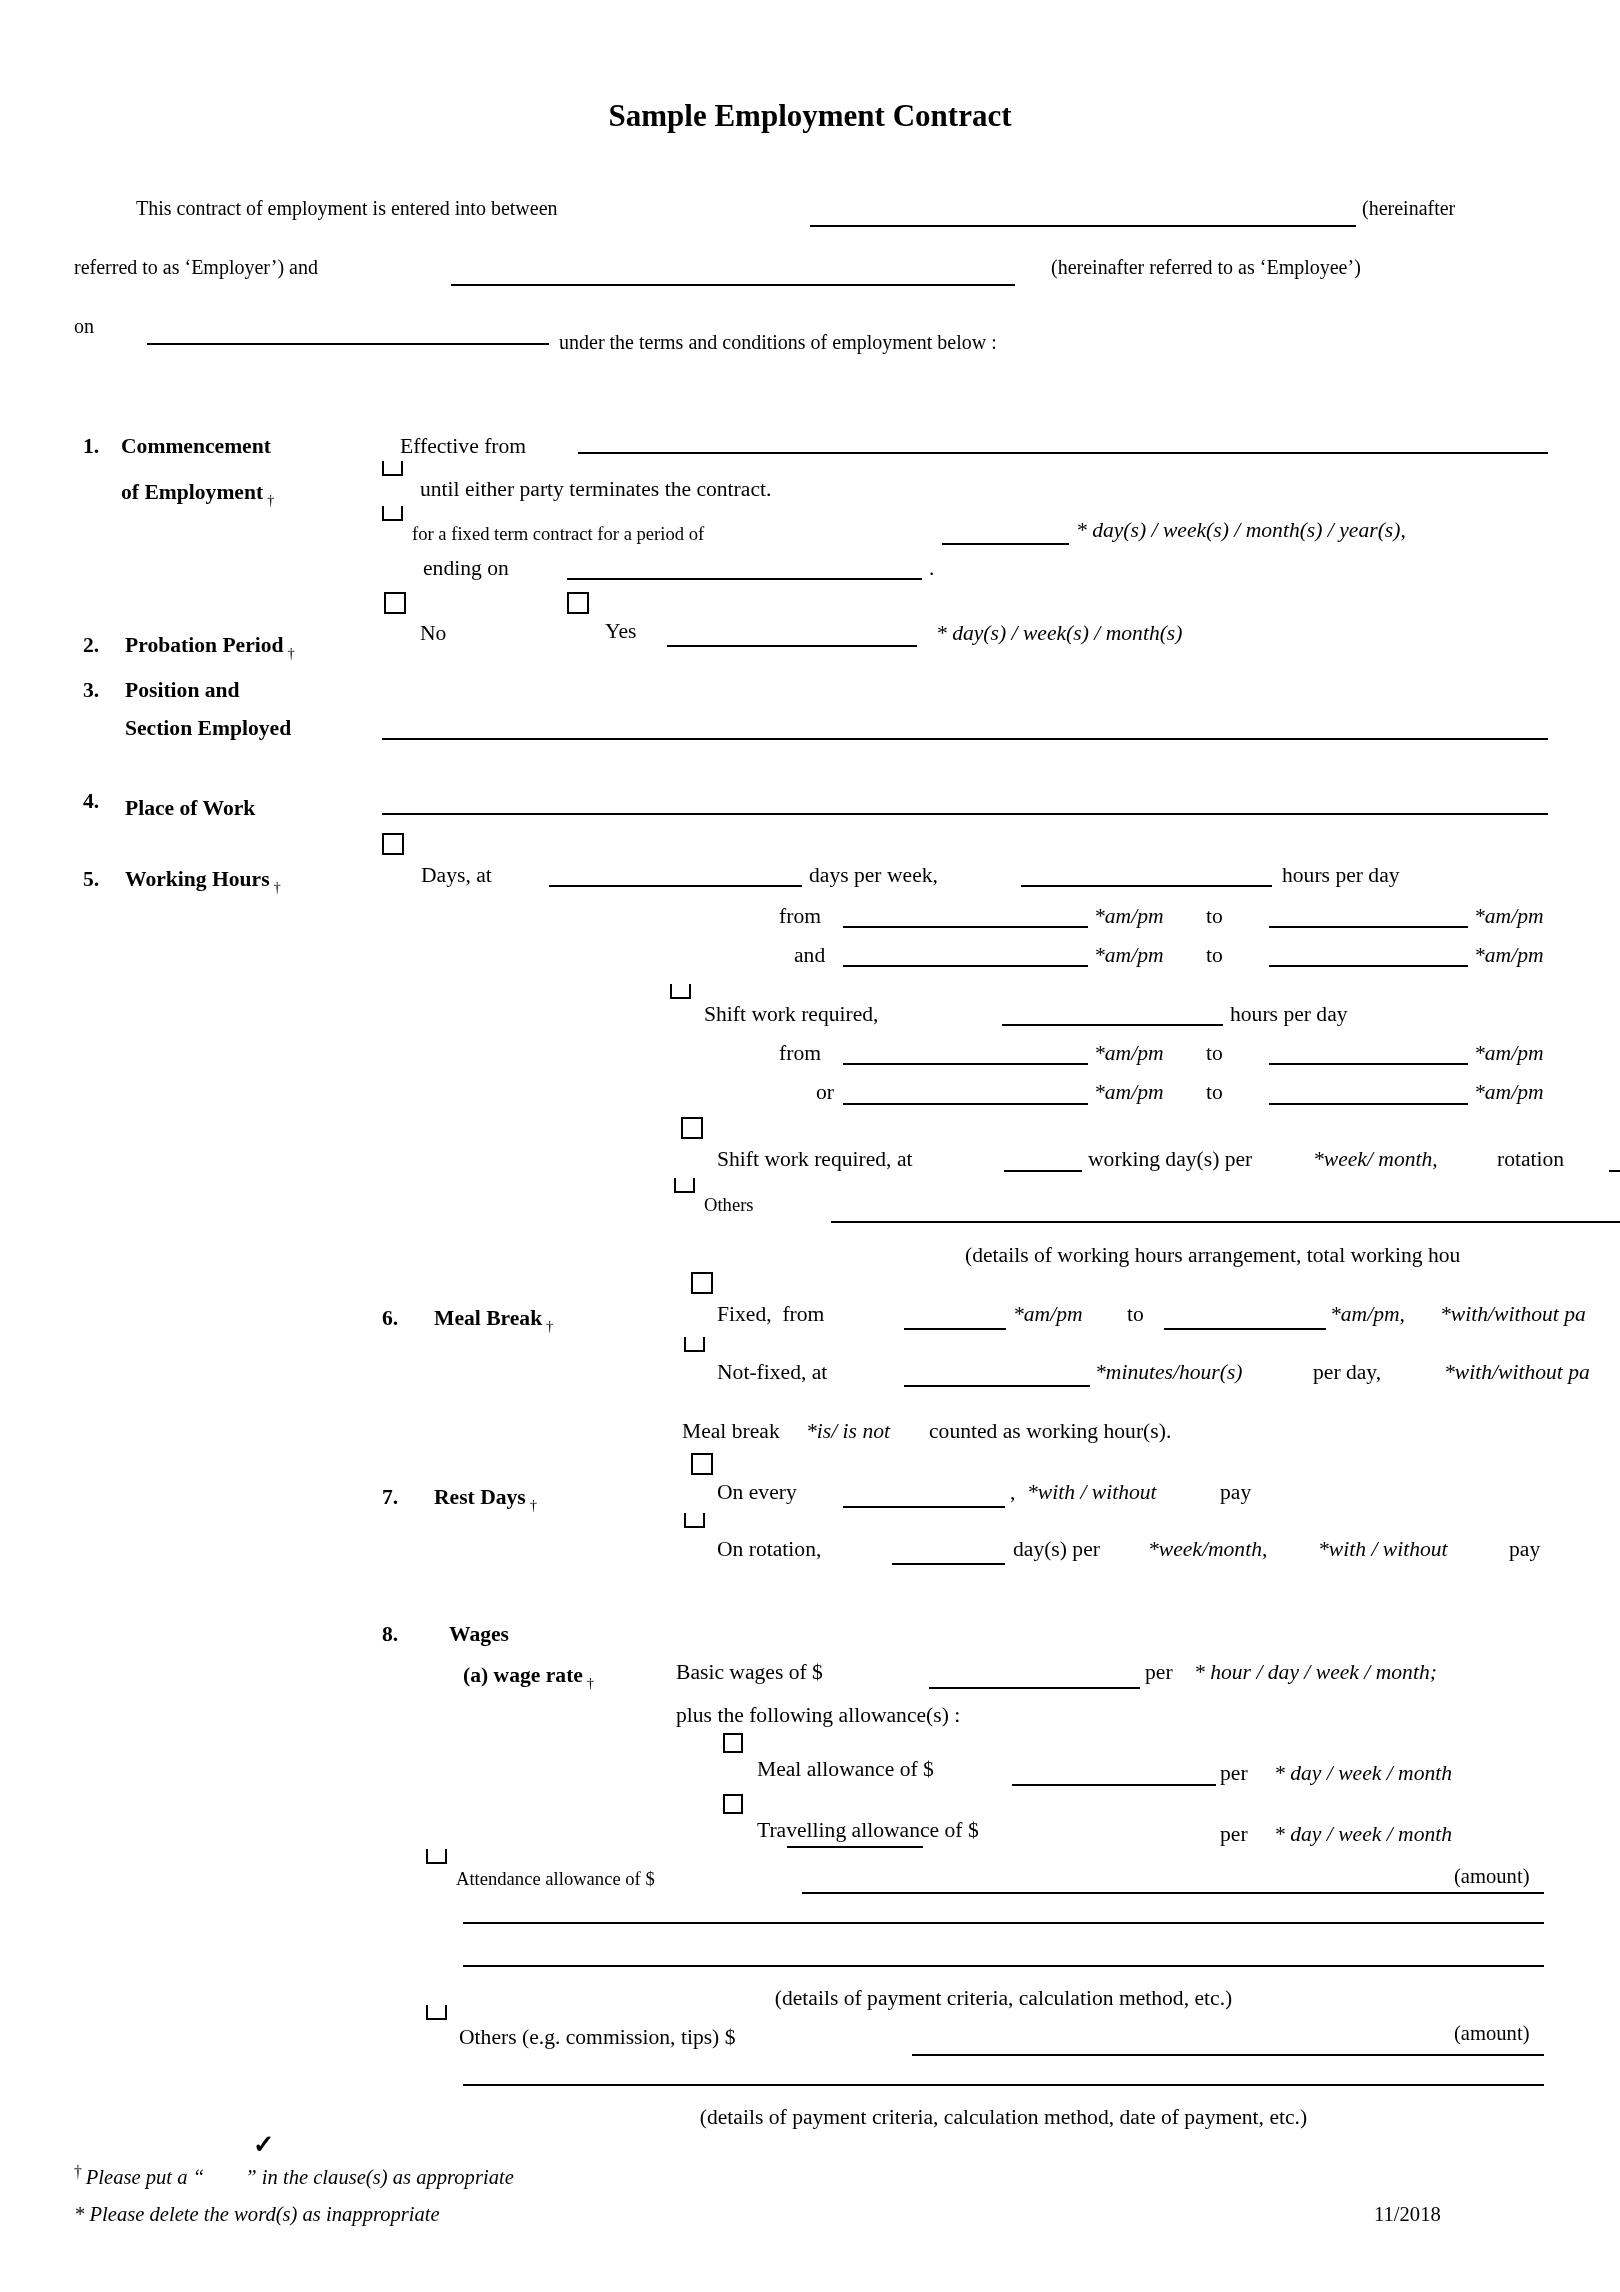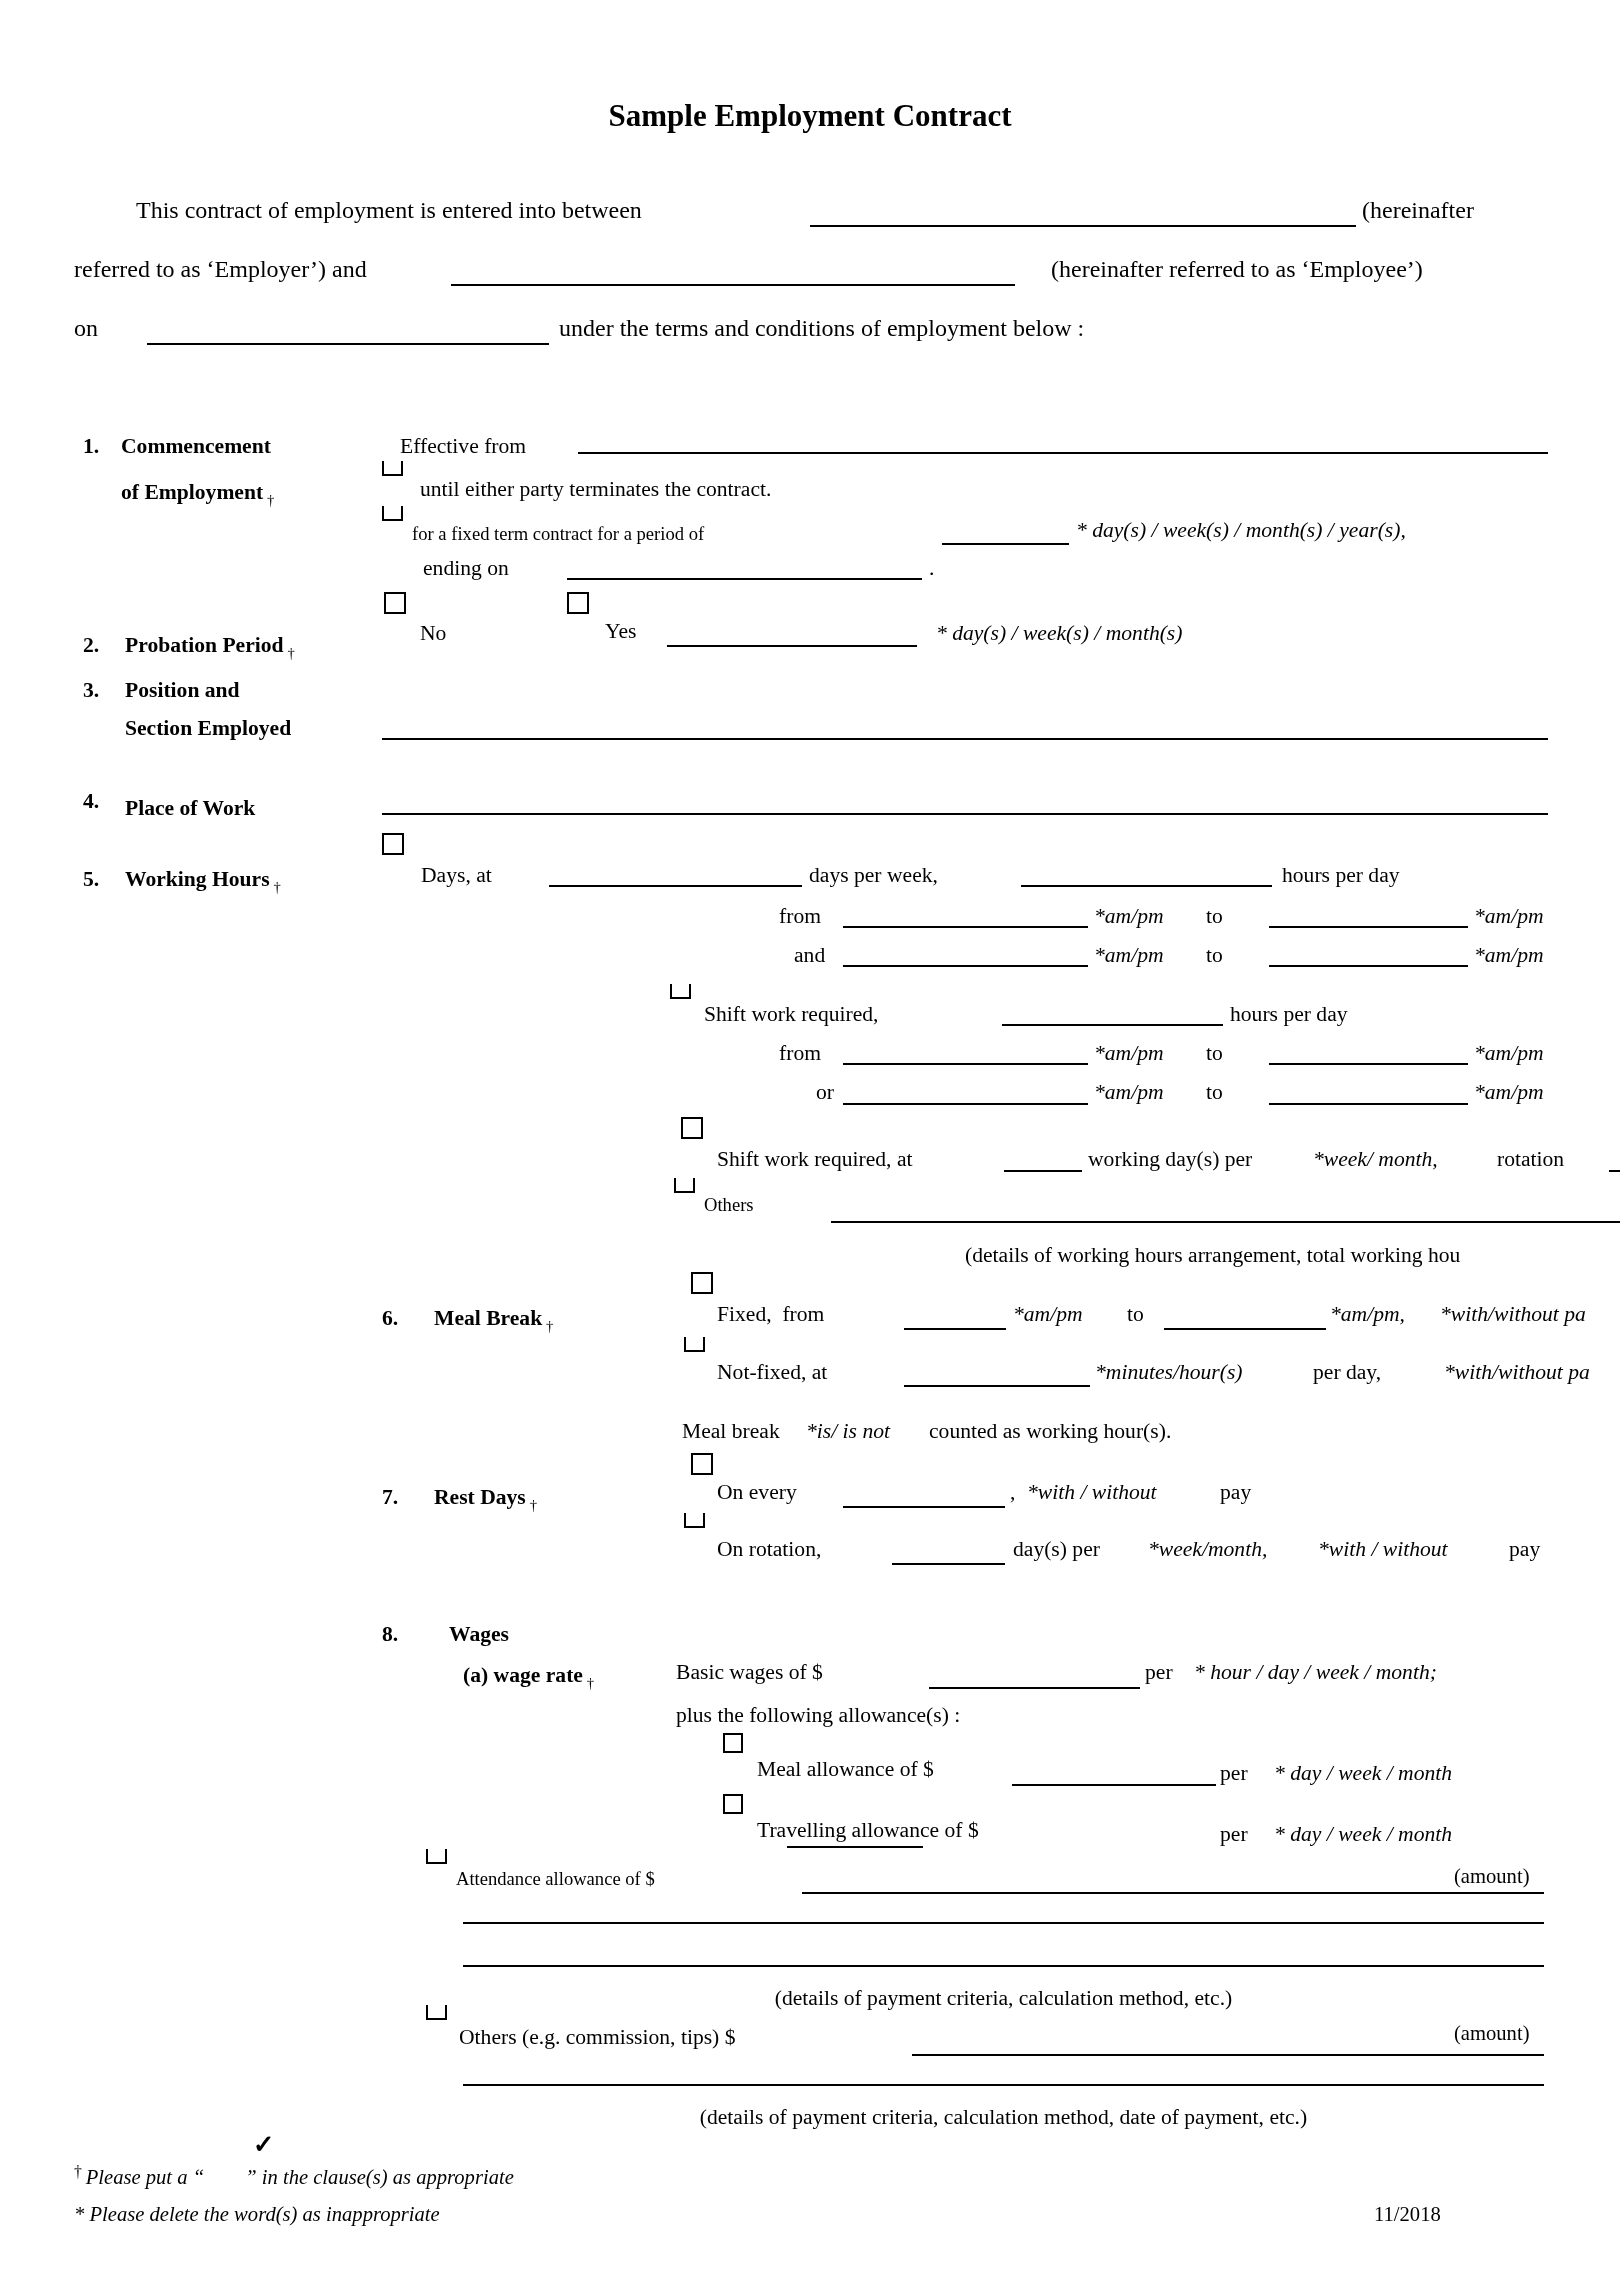--- a/index.html
+++ b/index.html
@@ -4,21 +4,21 @@
 <style>
   html,body{margin:0;padding:0;background:#ffffff;}
   .page{
     position:relative;
     width:1620px;height:2293px;
     background:#ffffff;color:#000;
     overflow:hidden;
     font-family:"Liberation Serif","DejaVu Serif",serif;
   }
   .t{position:absolute;font-size:21.6px;line-height:1.15;white-space:pre;}
-  .lg{font-size:24px;}
+  .lg{font-size:20px;}
   .sm{font-size:18.6px;}
   .b{font-weight:bold;}
   .i{font-style:italic;}
   .title{position:absolute;left:0;width:1620px;text-align:center;font-size:31px;font-weight:bold;white-space:pre;}
   .ln{position:absolute;height:0;border-bottom:2.9px solid #000;}
   .thin{border-bottom-width:2px;}
   .cb{position:absolute;width:21.6px;height:21.6px;border:2.9px solid #000;box-sizing:border-box;background:transparent;}
   .cbo{position:absolute;width:20.6px;height:14.7px;border:2.9px solid #000;border-top:none;box-sizing:border-box;background:transparent;}
   .dag{font-size:14.7px;font-weight:normal;position:relative;top:5.9px;margin-left:3.9px;}
   .sup{font-size:15.7px;position:relative;top:-6.9px;margin-right:3.9px;font-style:normal;}
@@ -35,21 +35,21 @@
   <span class="t lg" style="left:136px;top:197px">This contract of employment is entered into between</span>
   <span class="ln" style="left:810px;top:225px;width:546px"></span>
   <span class="t lg" style="left:1362px;top:197px">(hereinafter</span>
 
   <span class="t lg" style="left:74px;top:256px">referred to as ‘Employer’) and</span>
   <span class="ln" style="left:451px;top:284px;width:564px"></span>
   <span class="t lg" style="left:1051px;top:256px">(hereinafter referred to as ‘Employee’)</span>
 
   <span class="t lg" style="left:74px;top:315px">on</span>
   <span class="ln" style="left:147px;top:343px;width:402px"></span>
-  <span class="t lg" style="left:559px;top:315px">under the terms and conditions of employment below :</span>
+  <span class="t lg" style="left:559px;top:331px">under the terms and conditions of employment below :</span>
 
   <span class="t b" style="left:83px;top:434px">1.</span>
   <span class="t b" style="left:121px;top:434px">Commencement</span>
   <span class="t" style="left:121px;top:480px"><span class="b">of Employment</span><span class="dag">†</span></span>
 
   <span class="t" style="left:400px;top:434px">Effective from</span>
   <span class="ln" style="left:578px;top:452px;width:970px"></span>
 
   <span class="cbo" style="left:382px;top:461px"></span>
   <span class="t" style="left:420px;top:477px">until either party terminates the contract.</span>

